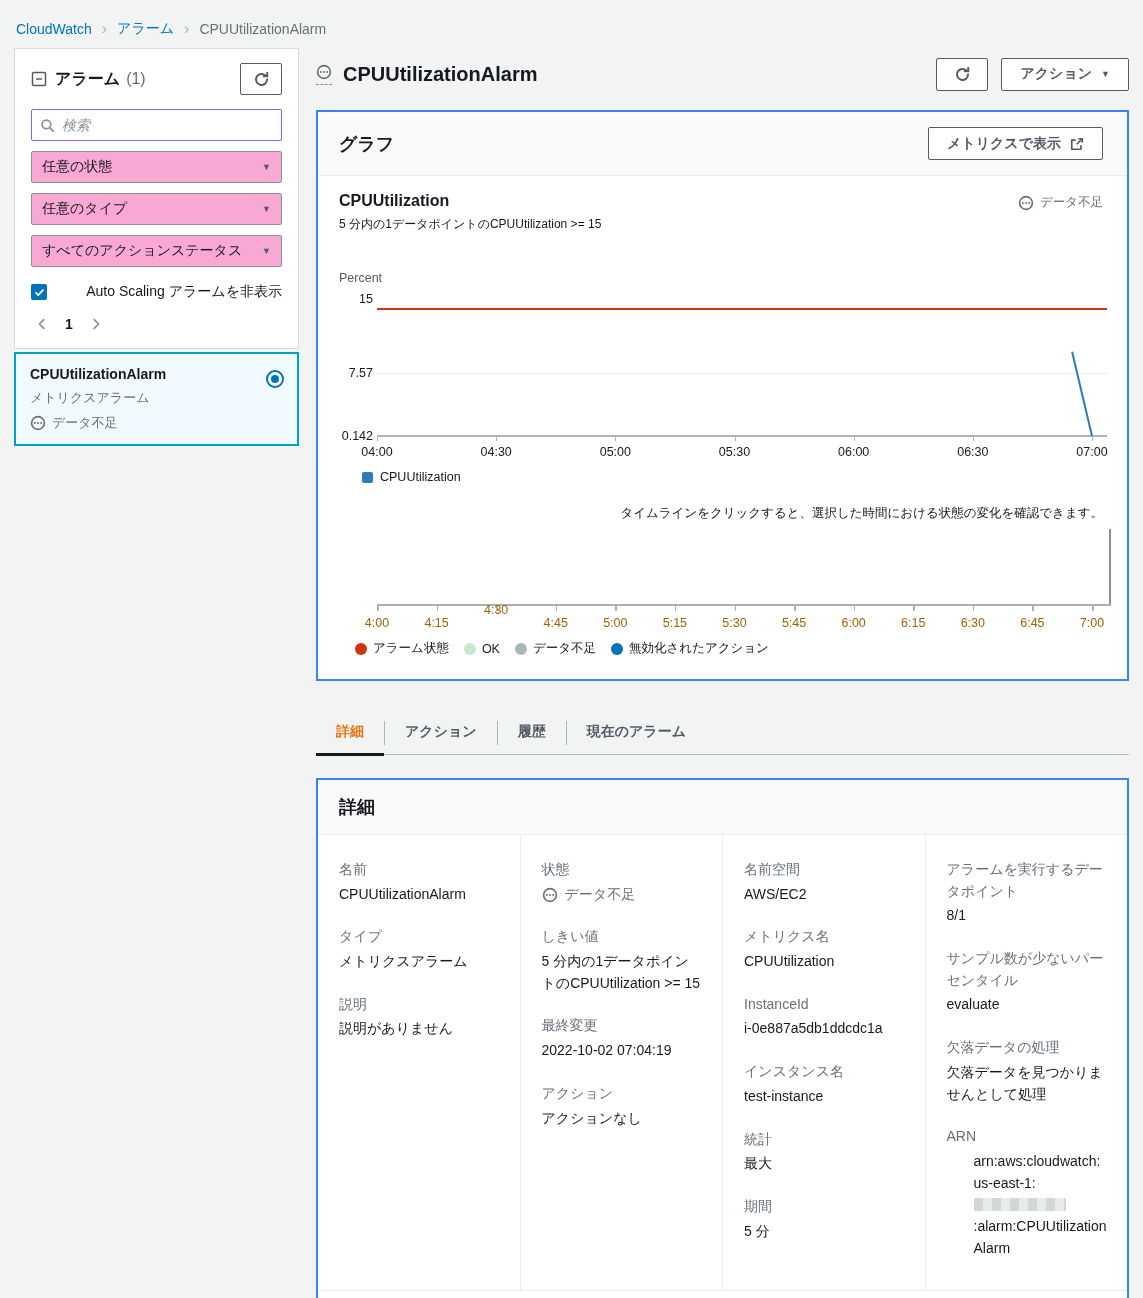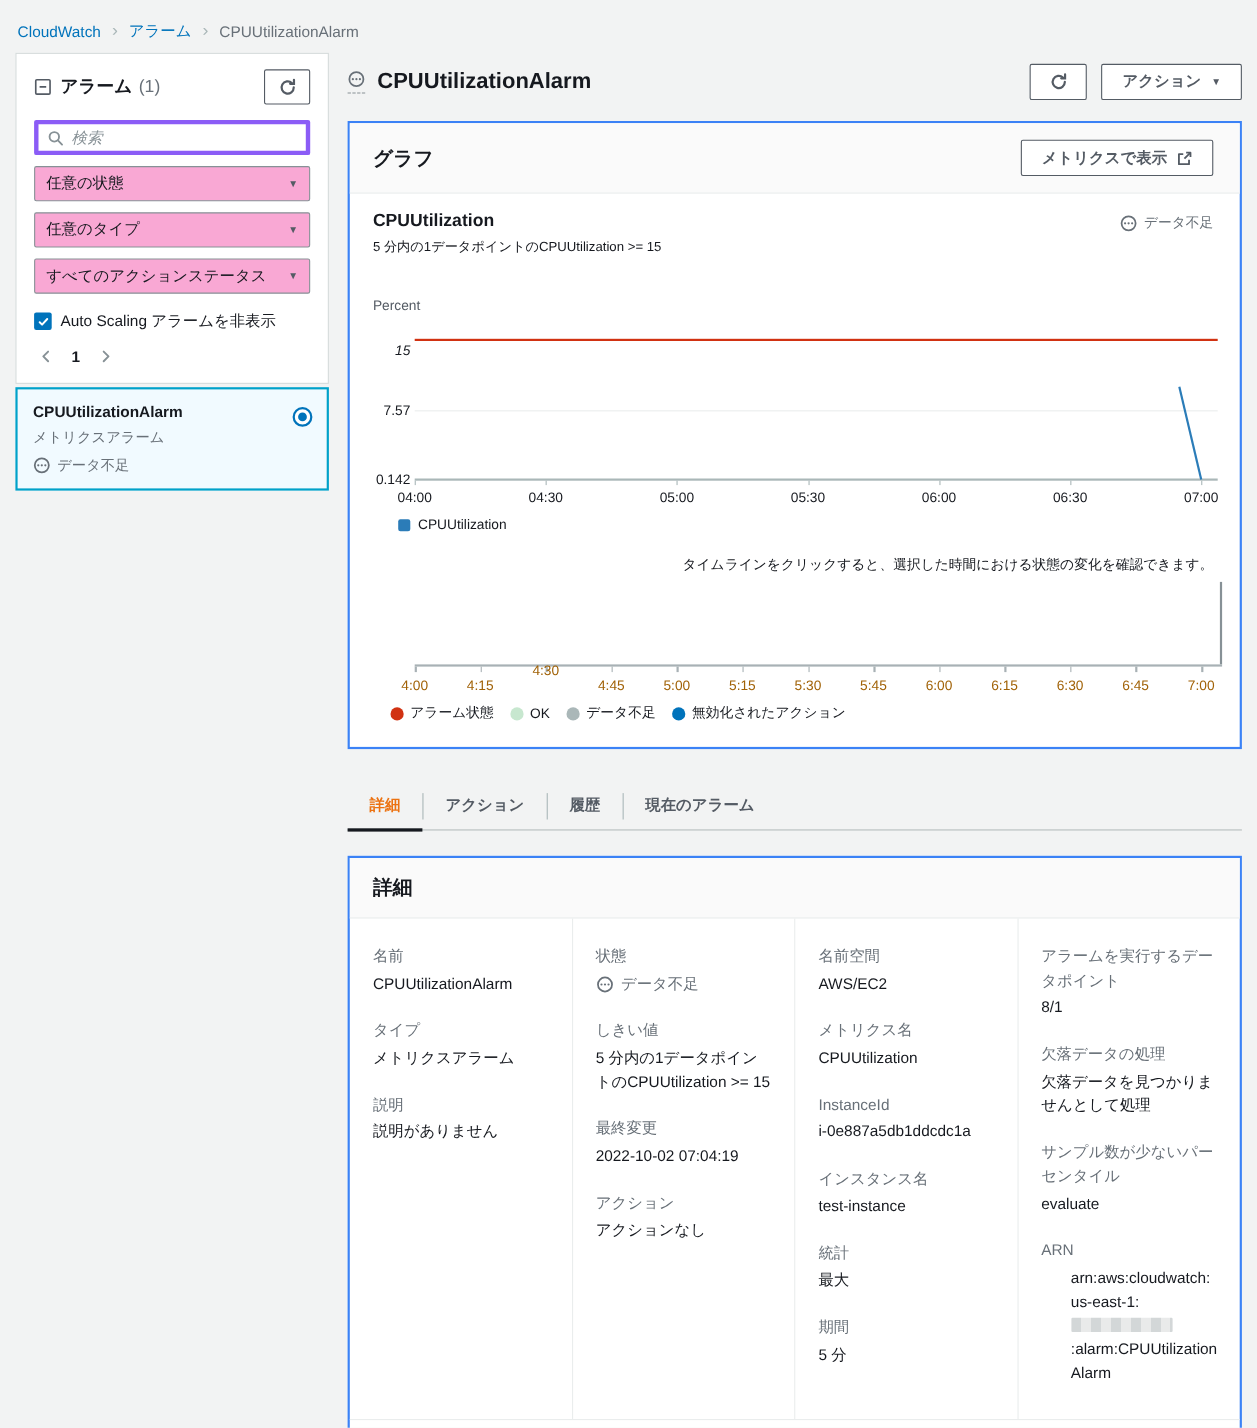--- a/index.html
+++ b/index.html
@@ -17,26 +17,26 @@
   .sidebar { width:285px; flex:none; }
   .main { flex:1; min-width:0; }
 
   
   .panel { background:#fff; border:1px solid #d5dbdb; padding:14px 16px 16px; }
   .panel-head { display:flex; align-items:center; gap:8px; }
   .panel-head h2 { font-size:16px; font-weight:bold; display:flex; gap:6px; align-items:baseline; }
   .panel-head .count { color:#687078; font-weight:normal; }
   .collapse-icon { color:#545b64; display:flex; cursor:pointer; }
   .icon-btn { margin-left:auto; width:42px; height:32px; display:flex; align-items:center; justify-content:center; background:#fff; border:1px solid #545b64; border-radius:2px; color:#545b64; cursor:pointer; }
-  .search-box { margin-top:14px; height:32px; border:4px solid #8b5cf6; border-radius:2px; display:flex; align-items:center; padding:0 8px; gap:7px; color:#879196; background:#fff; }
+  .search-box { margin-top:14px; height:32px; border:1px solid #8b5cf6; border-radius:2px; display:flex; align-items:center; padding:0 8px; gap:7px; color:#879196; background:#fff; }
   .search-box input { border:none; outline:none; flex:1; font-size:14px; font-style:italic; font-family:inherit; color:#16191f; }
   .search-box input::placeholder { color:#879196; font-style:italic; }
   .select { margin-top:10px; height:32px; border:1px solid #879196; border-radius:2px; display:flex; align-items:center; justify-content:space-between; padding:0 10px; font-size:14px; cursor:pointer; background:#f9a8d4; }
   .caret { font-size:9px; color:#545b64; }
-  .checkbox-row { margin-top:16px; display:flex; align-items:center; gap:8px; font-size:14px; cursor:pointer; }
+  .checkbox-row { margin-top:16px; display:flex; align-items:center; gap:8px; font-size:14px; cursor:pointer;justify-content:space-between; }
   .checkbox { width:16px; height:16px; background:#0073bb; border-radius:2px; flex:none; display:flex; align-items:center; justify-content:center; }
   .pagination { margin-top:15px; display:flex; align-items:center; gap:16px; padding-left:4px; color:#879196; }
   .pagination .page { font-size:14px; font-weight:bold; color:#16191f; }
   .pg-btn { display:flex; cursor:pointer; }
 
   .alarm-item { margin-top:3px; border:2px solid #00a1c9; background:#f1faff; padding:12px 14px; position:relative; cursor:pointer; }
   .alarm-name { font-size:14px; font-weight:bold; color:#16191f; }
   .alarm-type { margin-top:7px; font-size:13px; color:#687078; }
   .alarm-state { margin-top:7px; font-size:13px; color:#687078; display:flex; align-items:center; gap:6px; }
   .radio { position:absolute; right:13px; top:16px; width:18px; height:18px; border:2px solid #0073bb; border-radius:50%; background:#fff; display:flex; align-items:center; justify-content:center; }
@@ -262,21 +262,21 @@
                     <circle cx="4.8" cy="8" r="1" fill="currentColor"></circle>
                     <circle cx="8" cy="8" r="1" fill="currentColor"></circle>
                     <circle cx="11.2" cy="8" r="1" fill="currentColor"></circle>
                   </svg>
                 </span>
               <span>データ不足</span>
             </div>
           </div>
           <div class="plot-wrap" id="plot">
               <div class="unit-label">Percent</div>
-              <div class="ytick" style="top: 48px; font-style: italic;">15</div>
+              <div class="ytick" style="top: 28px;">15</div>
               <div class="ytick" style="top: 101.509px;">7.57</div>
               <div class="gridline" style="left: 38px; width: 730px; top: 101.509px;"></div>
               <div class="ytick" style="top: 165px;">0.142</div>
               <div class="axisline" style="left: 38px; width: 730px; top: 164px;"></div>
               <div class="threshold" style="left: 38px; width: 730px; top: 37px; background: rgb(209, 50, 18);"></div>
               <div class="xtick-mark" style="left: 38px; top: 166px;"></div>
               <div class="xtick-label" style="left: 38px; top: 174px;">04:00</div>
               <div class="xtick-mark" style="left: 157.167px; top: 166px;"></div>
               <div class="xtick-label" style="left: 157.167px; top: 174px;">04:30</div>
               <div class="xtick-mark" style="left: 276.333px; top: 166px;"></div>
@@ -431,26 +431,26 @@
                 <div class="lbl">期間</div>
                 <div class="val">5 分</div>
               </div>
             </div>
             <div class="col">
               <div class="field">
                 <div class="lbl">アラームを実行するデータポイント</div>
                 <div class="val">8/1</div>
               </div>
               <div class="field">
+                <div class="lbl">サンプル数が少ないパーセンタイル</div>
+                <div class="val">evaluate</div>
+              </div>
+              <div class="field">
                 <div class="lbl">欠落データの処理</div>
                 <div class="val">欠落データを見つかりませんとして処理</div>
-              </div>
-              <div class="field">
-                <div class="lbl">サンプル数が少ないパーセンタイル</div>
-                <div class="val">evaluate</div>
               </div>
               <div class="field">
                 <div class="lbl">ARN</div>
                 <div class="val brk">arn:aws:cloudwatch:us-east-1:<span class="redacted"></span>:alarm:CPUUtilizationAlarm</div>
               </div>
             </div>
           </div>
         <div class="card-footer">
           <span class="tri">▶</span>
           <span>EventBridge ルールを表示</span>

